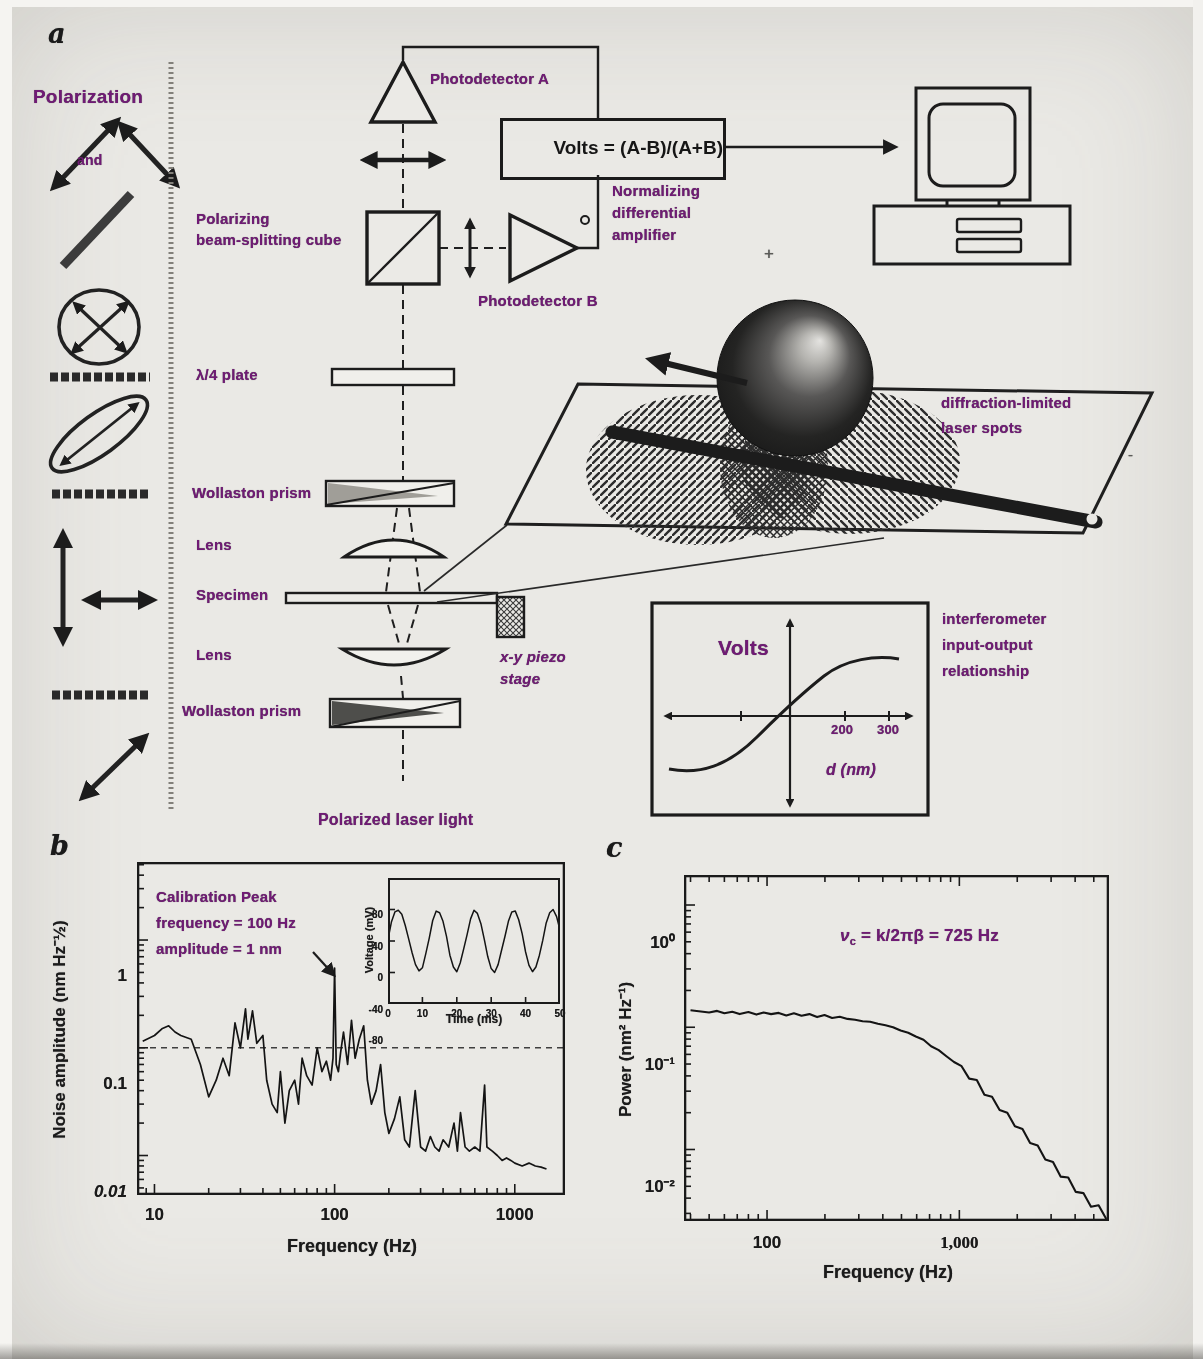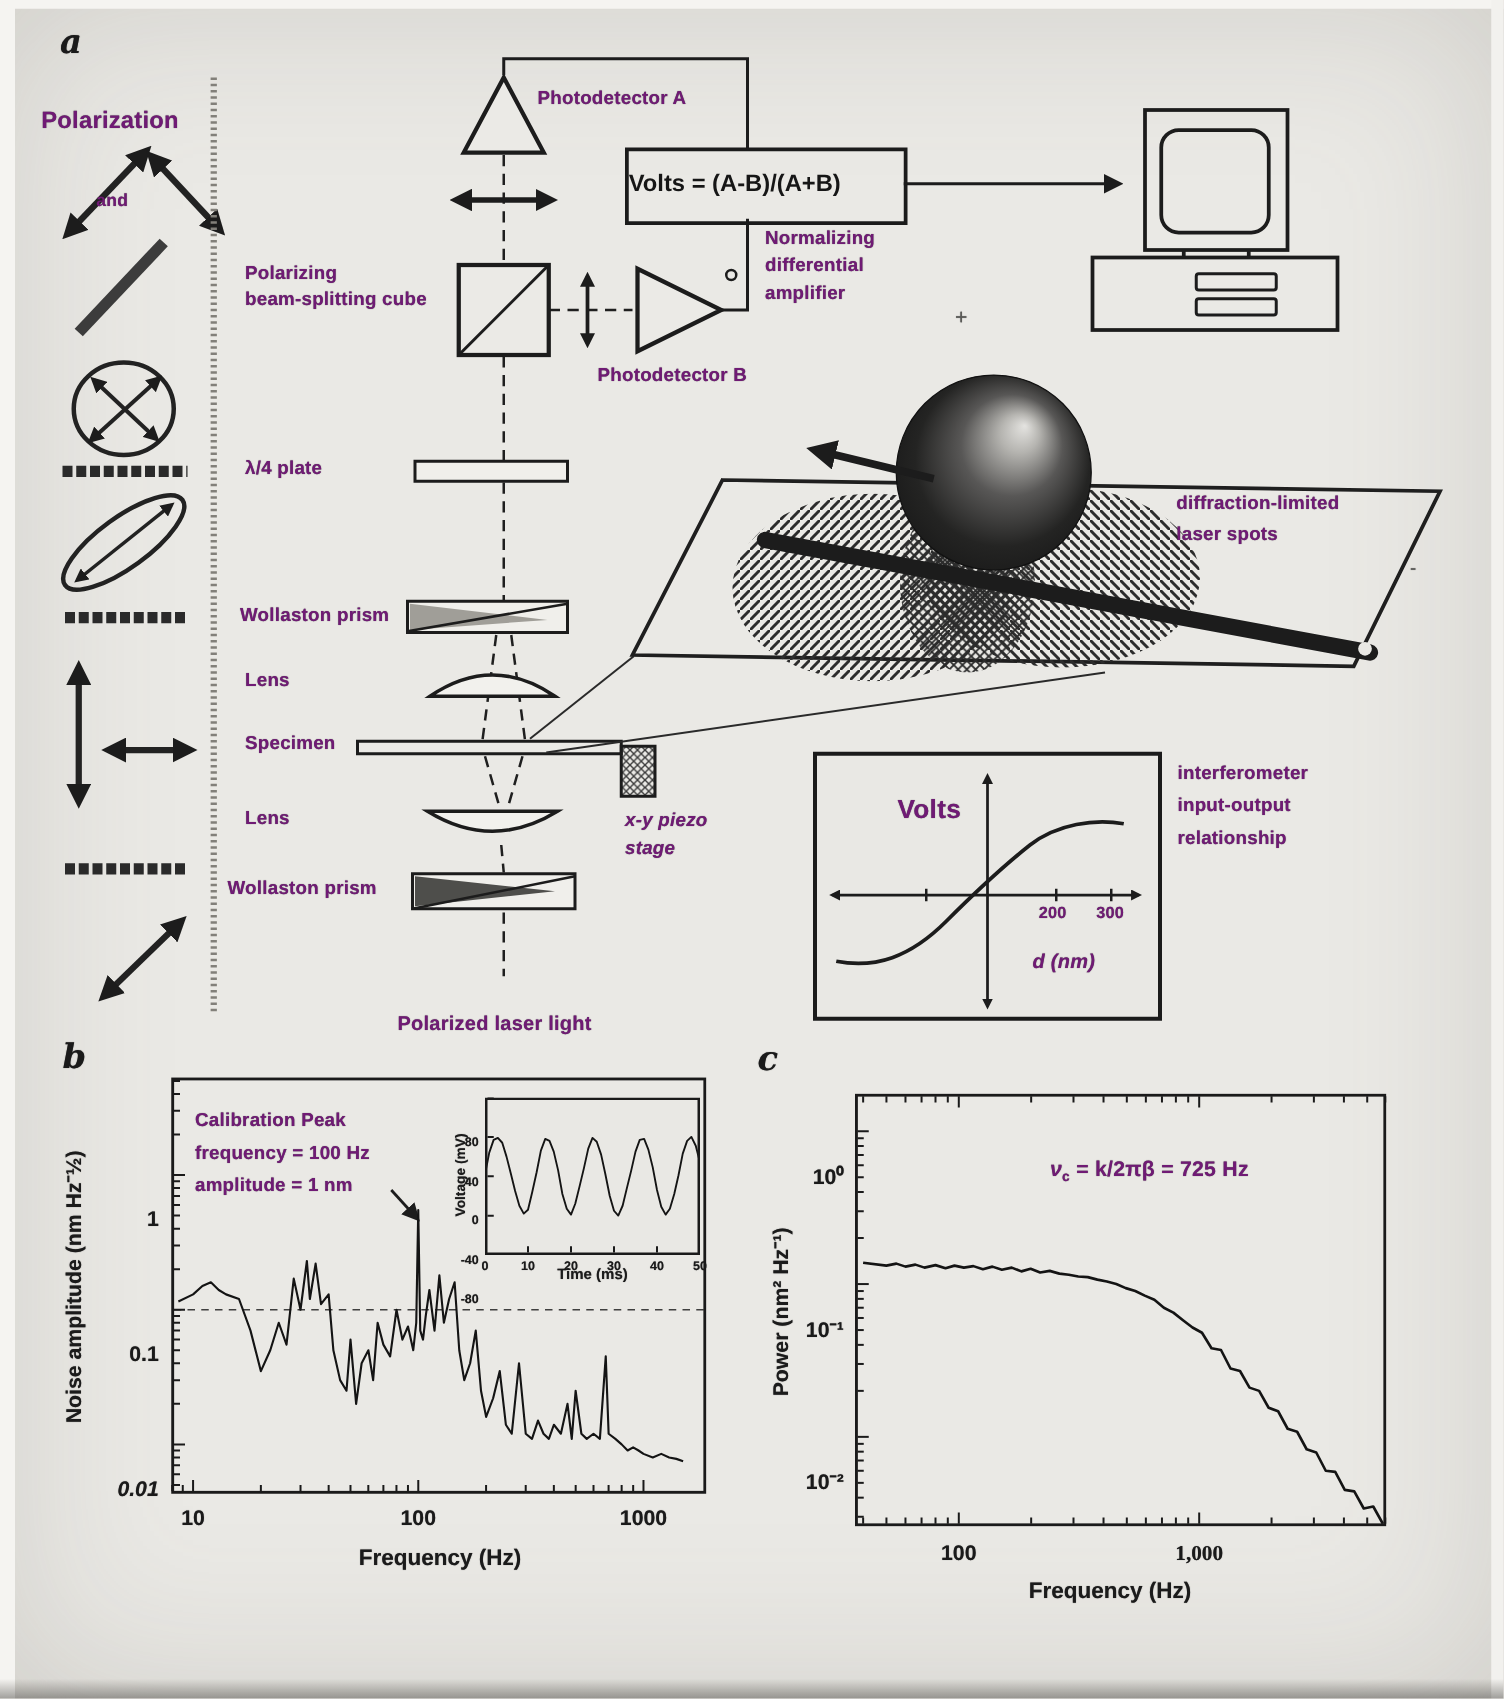--- a/index.html
+++ b/index.html
@@ -7,21 +7,21 @@
         font-family:"Liberation Sans",sans-serif;overflow:hidden;
         box-shadow:inset 0 0 140px rgba(110,105,95,.22);}
   svg{position:absolute;}
   .lbl{position:absolute;font-weight:bold;font-size:15px;color:#701a75;
        white-space:nowrap;letter-spacing:.2px;text-shadow:0 0 .7px rgba(25,25,25,.75);}
   .sm13{font-size:13px;} .sm14{font-size:14px;} .big16{font-size:16px;margin-top:11px;}
   .big19{font-size:19px;} .big21{font-size:21px;}
   .panel-letter{font-family:"DejaVu Serif",serif;font-style:italic;font-weight:bold;
        font-size:27px;color:#1a1a1a;}
   .vbox{position:absolute;left:500px;top:118px;width:220px;height:56px;
-        border:3px solid #1b1b1b;text-align:left;line-height:54px;
+        border:3px solid #1b1b1b;text-align:right;line-height:54px;
         font-weight:bold;font-size:19px;color:#161616;}
   .rot{transform:rotate(-90deg);}
   .center{text-align:center;}
   .axis-label{position:absolute;font-weight:bold;color:#1b1b1b;white-space:nowrap;
         text-shadow:0 0 .7px rgba(25,25,25,.7);}
   .tick{position:absolute;font-weight:bold;color:#1a1a1a;white-space:nowrap;
         text-shadow:0 0 .6px rgba(25,25,25,.7);}
   .tx{transform:translate(-50%,0);} .ty{transform:translate(-100%,-50%);margin-top:36px;}
   .chart-inset{background:#e9e8e4;}
   .eq .it{font-style:italic;}

